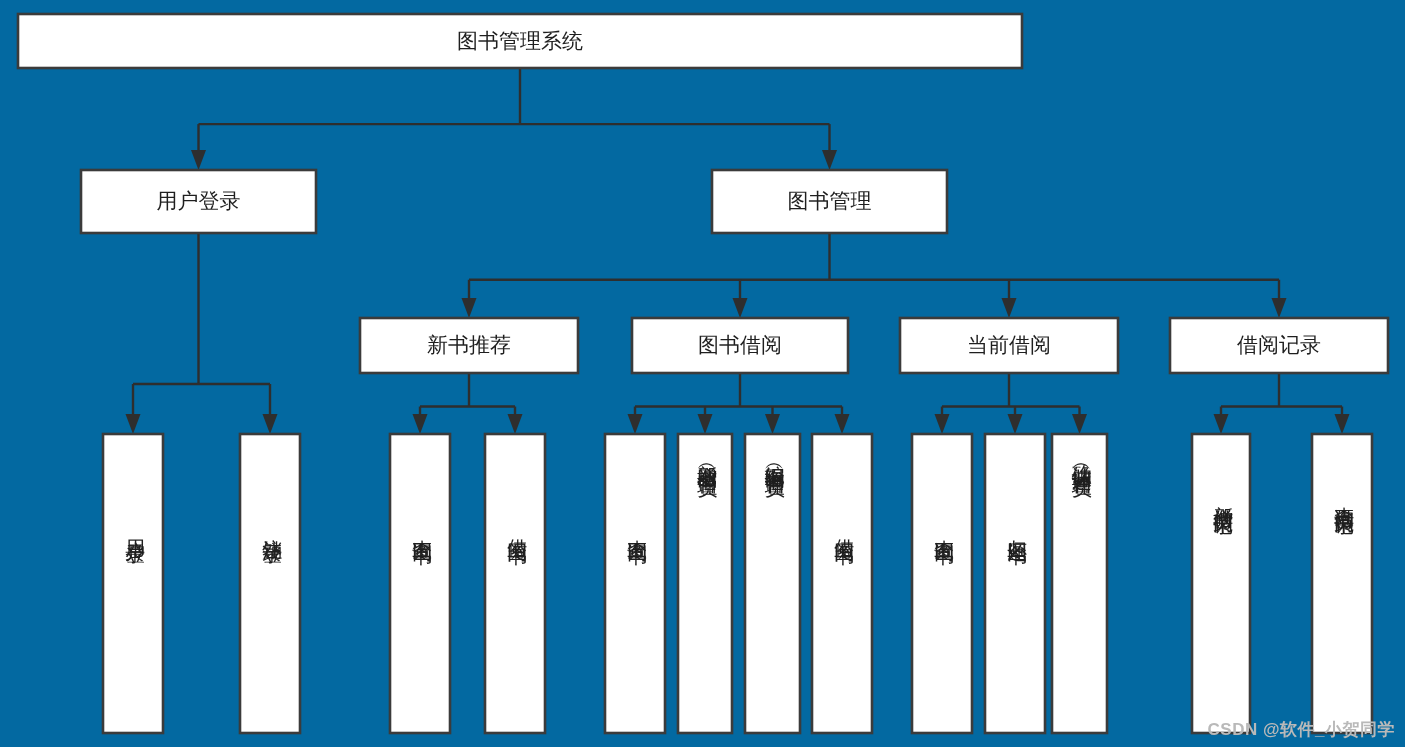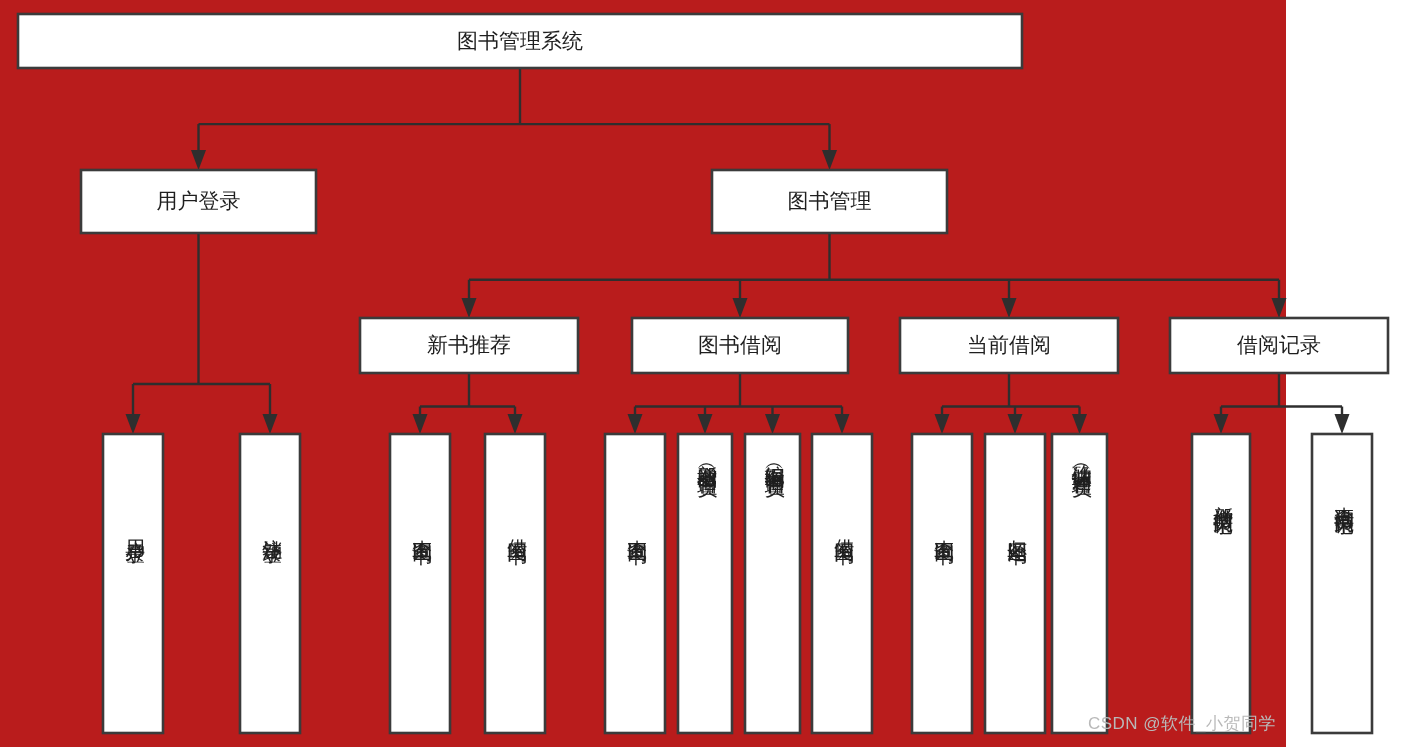--- a/index.html
+++ b/index.html
@@ -9,23 +9,23 @@
   }
   body {
     width: 1405px;
     height: 747px;
     font-family: "Liberation Sans", "DejaVu Sans", sans-serif;
     overflow: hidden;
     position: relative;
   }
   #diagram-root {
     position: relative;
-    width: 1286px;
+    width: 1405px;
     height: 747px;
-    background: #b91c1c;
+    background: #0369a1;
   }
   svg.flow {
     position: absolute;
     top: 0;
     left: 0;
     width: 1405px;
     height: 747px;
   }
   .box-rect {
     fill: #ffffff;
@@ -53,27 +53,28 @@
   .node-label.vert {
     font-size: 20px;
     writing-mode: vertical-rl;
     text-orientation: upright;
     letter-spacing: 2px;
     text-anchor: middle;
   }
   .watermark {
     position: absolute;
     right: 10px;
-    bottom: 12px;
+    bottom: 6px;
     font-family: "Liberation Sans", "DejaVu Sans", sans-serif;
     font-size: 17px;
     color: #b9b9b9;
     letter-spacing: 0.5px;
     user-select: none;
     pointer-events: none;
+    font-weight: bold;
   }
 </style>
 </head>
 <body>
 
 <div id="diagram-root">
   <svg class="flow" viewBox="0 0 1405 747">
     <g id="connectors-layer">
         <line x1="520" y1="68" x2="520" y2="124.1" class="conn"></line>
         <line x1="198.5" y1="124.1" x2="829.5" y2="124.1" class="conn"></line>

